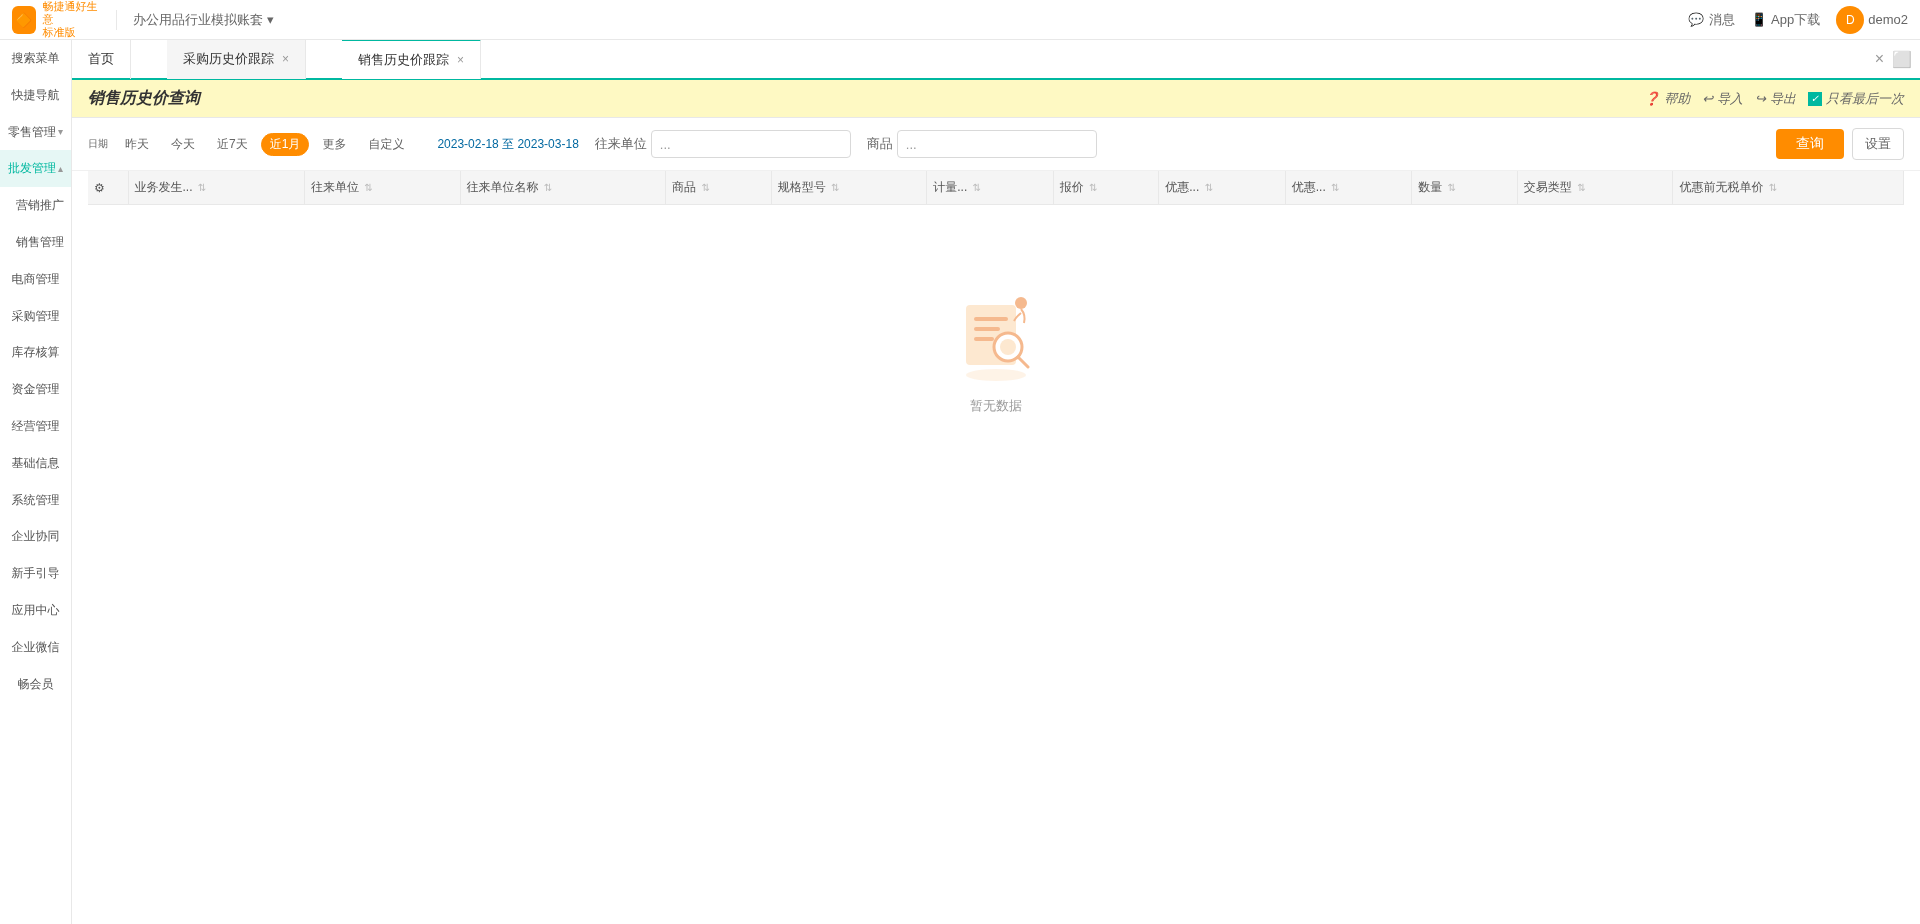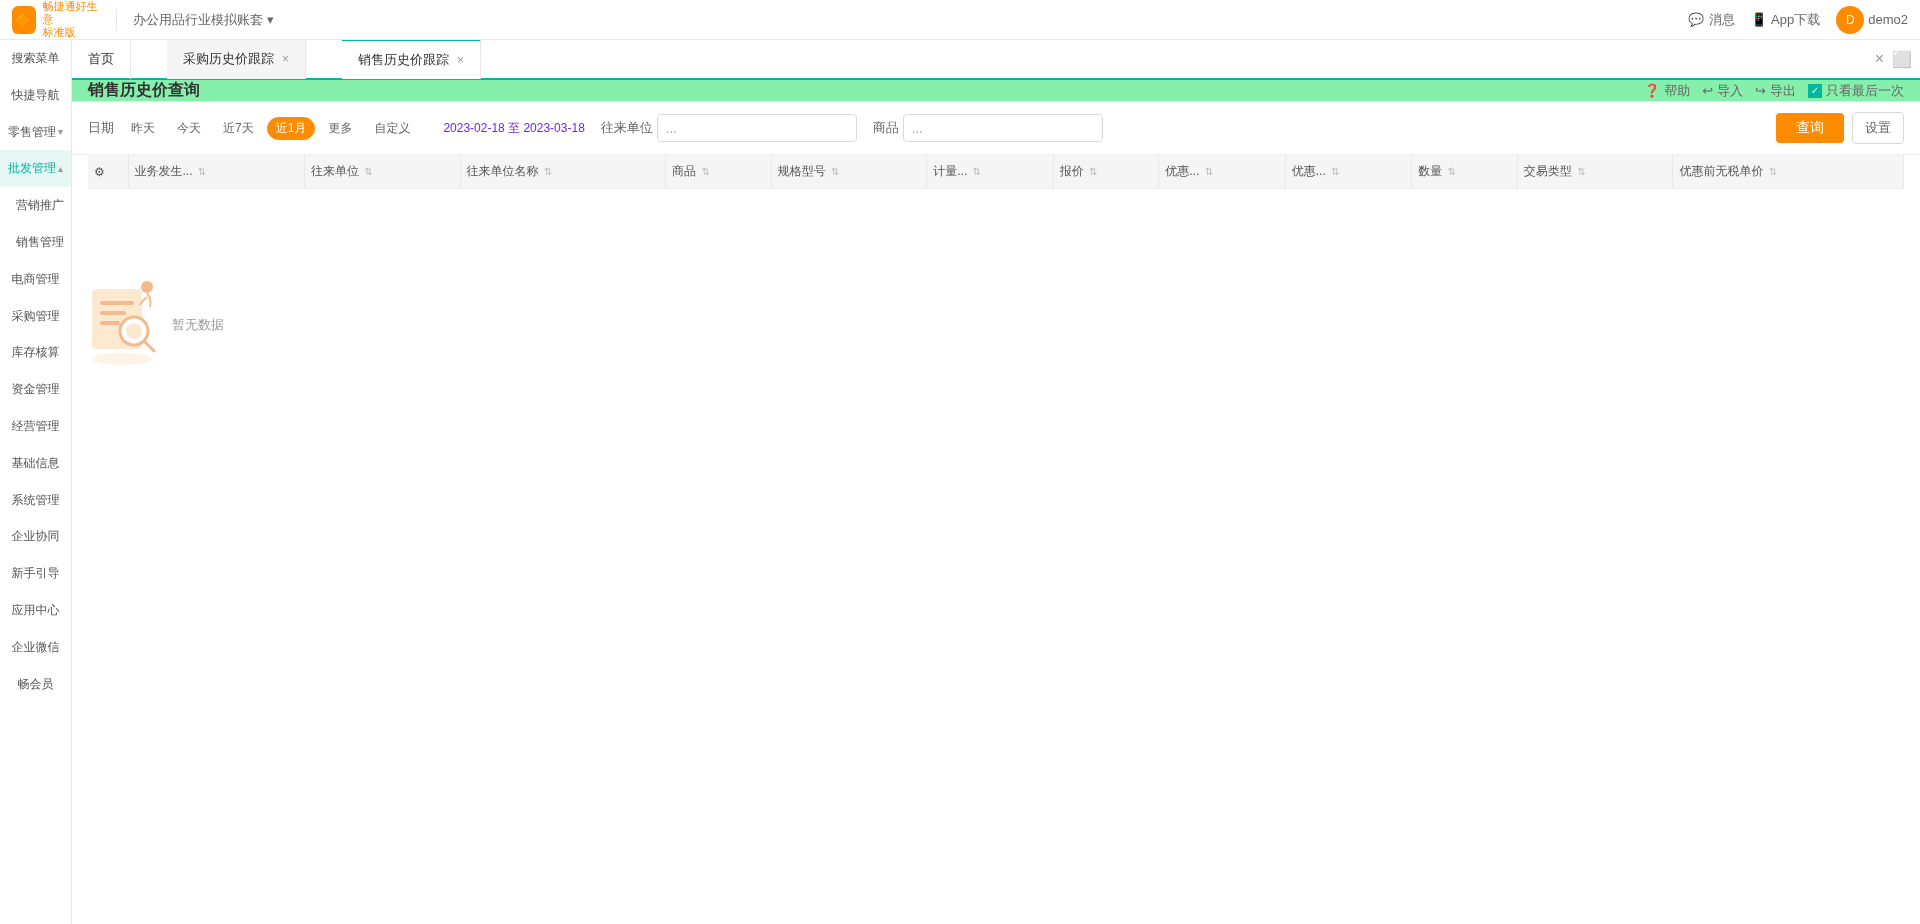--- a/index.html
+++ b/index.html
@@ -33,52 +33,52 @@
     .tab-bar { height: 40px; background: #fff; display: flex; align-items: center; border-bottom: 2px solid #00b8a0; padding-left: 0; gap: 36px; }
     .tab-home { padding: 0 16px; height: 40px; display: flex; align-items: center; color: #333; cursor: pointer; font-size: 13px; border-right: 1px solid #e8e8e8; }
     .tab-item { padding: 0 16px; height: 40px; display: flex; align-items: center; gap: 8px; color: #333; cursor: pointer; font-size: 13px; border-right: 1px solid #e8e8e8; background: #f5f5f5; }
     .tab-item.active { background: #fff; color: #333; border-top: 2px solid #00b8a0; }
     .tab-close { color: #999; font-size: 12px; cursor: pointer; }
     .tab-bar-actions { margin-left: auto; display: flex; align-items: center; gap: 8px; padding-right: 8px; }
     .tab-bar-btn { color: #999; cursor: pointer; font-size: 16px; }
 
     
     .page-content { flex: 1; overflow: auto; background: #fff; margin: 0; }
-    .page-header { padding: 0 16px; border-bottom: 1px solid #e8e8e8; background: #86efac; }
+    .page-header { padding: 8px 16px; border-bottom: 1px solid #e8e8e8; background: #fef9c3; font-style: italic; }
     .page-title { font-size: 16px; font-weight: 600; color: #333; display: flex; align-items: center; justify-content: space-between; }
     .page-title-actions { display: flex; align-items: center; gap: 12px; font-size: 13px; color: #666; font-weight: normal; }
     .page-title-action { display: flex; align-items: center; gap: 4px; cursor: pointer; }
     .checkbox-area { display: flex; align-items: center; gap: 4px; }
     .checkbox { width: 14px; height: 14px; border: 1px solid #00b8a0; background: #00b8a0; display: flex; align-items: center; justify-content: center; color: #fff; font-size: 10px; }
 
     
     .filter-bar { padding: 10px 16px; background: #fff; border-bottom: 1px solid #f0f0f0; display: flex; align-items: center; gap: 16px; flex-wrap: wrap; }
     .filter-group { display: flex; align-items: center; gap: 8px; }
-    .filter-label { color: #666; font-size: 13px; }
+    .filter-label { color: #666; font-size: 10px; }
     .date-btns { display: flex; align-items: center; gap: 4px; }
     .date-btn { padding: 2px 8px; border-radius: 12px; cursor: pointer; font-size: 12px; color: #666; border: 1px solid transparent; }
     .date-btn.active { background: #ff8c00; color: #fff; border-color: #ff8c00; }
-    .date-range { font-size: 12px; color: #6d28d9; margin-left: 8px; }
+    .date-range { font-size: 12px; color: #0369a1; margin-left: 8px; }
     .filter-input { display: flex; align-items: center; gap: 4px; }
     .filter-input-label { color: #666; font-size: 13px; white-space: nowrap; }
     .filter-input-field { width: 200px; height: 28px; border: 1px solid #d9d9d9; border-radius: 4px; padding: 0 8px; font-size: 13px; color: #999; display: flex; align-items: center; justify-content: space-between; cursor: pointer; }
     .query-btn { padding: 6px 20px; background: #ff8c00; color: #fff; border: none; border-radius: 4px; cursor: pointer; font-size: 14px; }
     .settings-btn { padding: 6px 12px; background: #fff; color: #666; border: 1px solid #d9d9d9; border-radius: 4px; cursor: pointer; font-size: 13px; text-align: center; }
     .filter-right { margin-left: auto; display: flex; gap: 8px; align-items: center; }
 
     
     .table-container { padding: 0 16px; }
     .data-table { width: 100%; border-collapse: collapse; font-size: 12px; }
     .data-table th { background: #f5f5f5; color: #555; padding: 8px 6px; text-align: left; border-bottom: 1px solid #e8e8e8; border-right: 1px solid #e8e8e8; white-space: nowrap; font-weight: 500; cursor: pointer; user-select: none; }
     .data-table th:first-child { width: 40px; }
     .sort-icon { color: #bbb; font-size: 10px; margin-left: 2px; }
     .settings-col { width: 32px; text-align: center; color: #999; cursor: pointer; }
 
     
-    .empty-state { display: flex; flex-direction: row; align-items: center; justify-content: flex-start; padding: 80px 0; }
+    .empty-state { display: flex; flex-direction: column; align-items: center; justify-content: flex-start; padding: 80px 0; }
     .empty-text { color: #999; font-size: 13px; }
 
     
     .empty-illustration { width: 100px; height: 100px; position: relative; margin-bottom: 12px; }
   </style>
 </head>
 <body>
 
 <div class="top-bar">
   <div class="top-bar-left">

